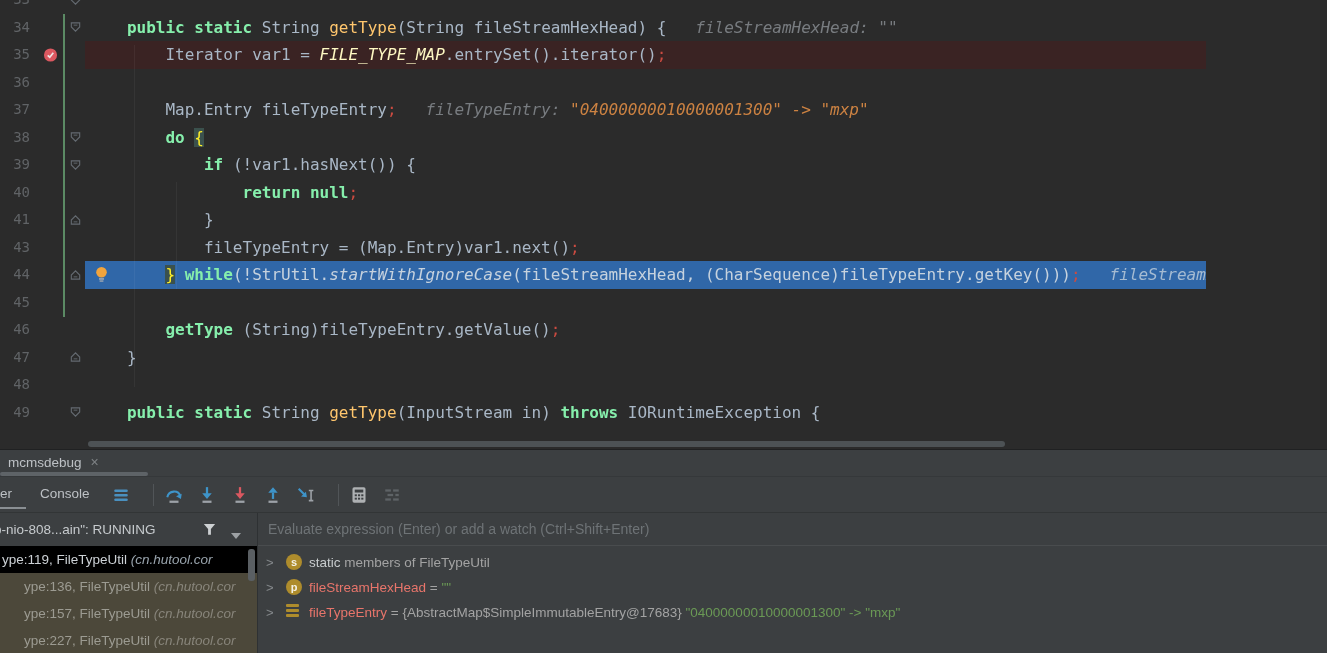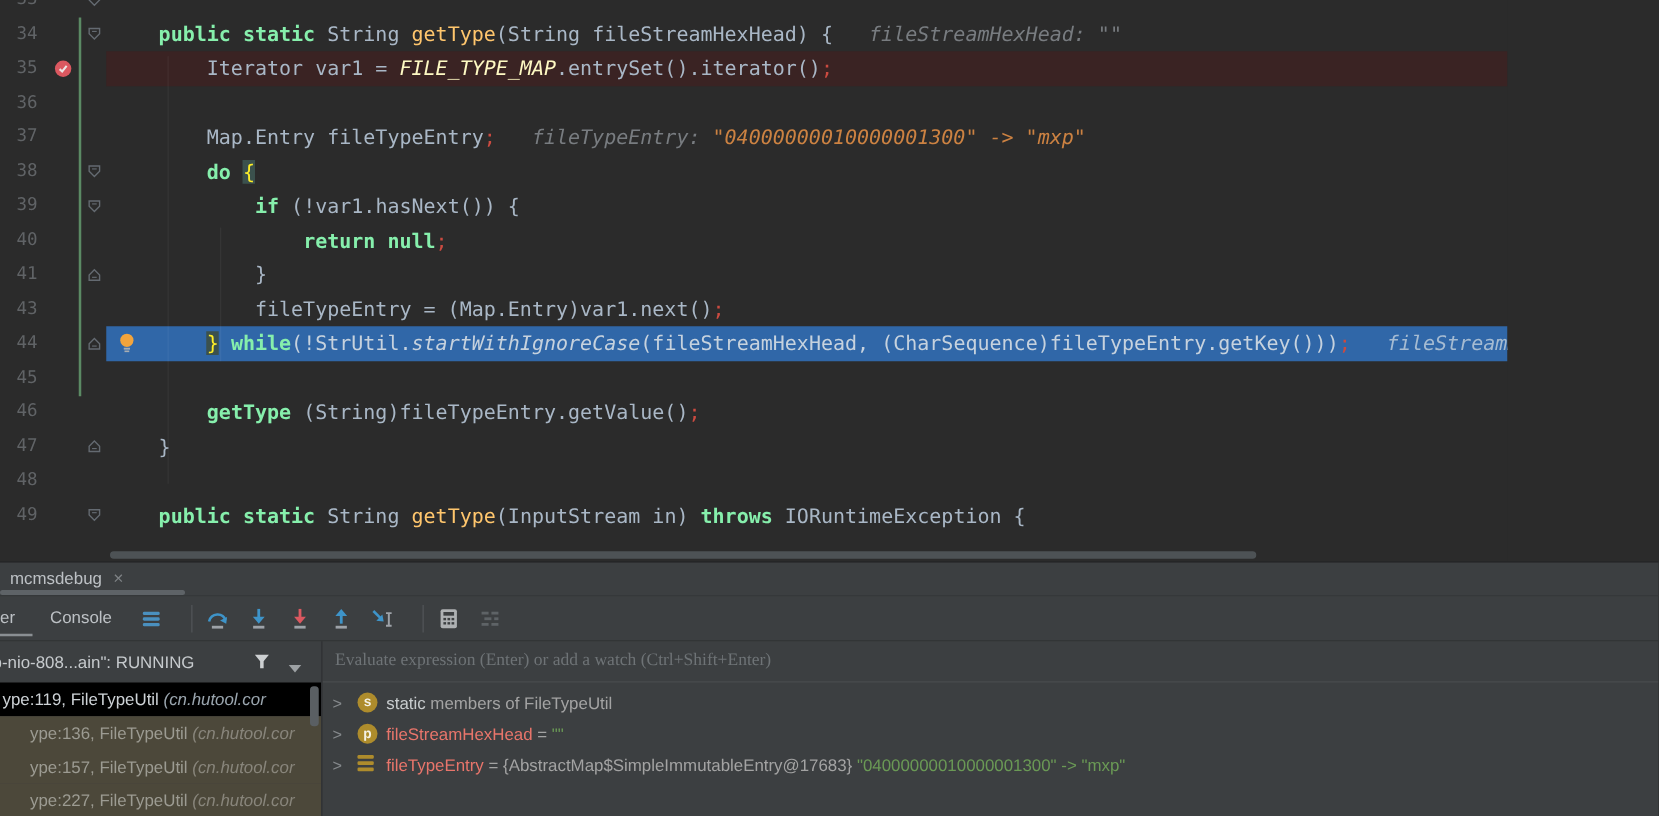--- a/index.html
+++ b/index.html
@@ -51,21 +51,21 @@
   #funnel{position:absolute;left:202px;top:9px;} #threadchev{position:absolute;left:230px;top:13px;}
   .framerow{position:relative;height:27px;line-height:27px;font-size:13.5px;white-space:nowrap;overflow:hidden;padding-left:2px;}
   .framerow.sel{background:#000000;}
   .framerow.lib{background:#4C483A;padding-left:24px;}
   .framerow.sel .fmain{color:#CDD2D6;} .framerow.lib .fmain{color:#9C9B92;}
   .fpkg{font-style:italic;} .framerow.sel .fpkg{color:#9AA5AE;} .framerow.lib .fpkg{color:#88857B;}
   #framescroll{position:absolute;left:248px;top:36px;width:7px;height:32px;background:#5A5F63;border-radius:3px;}
   
   #vars{position:absolute;left:258px;top:0;width:1069px;height:141px;overflow:hidden;}
   #evalbar{position:relative;height:33px;border-bottom:1px solid rgba(255,255,255,0.07);box-sizing:border-box;}
-  #evaltext{position:absolute;left:10px;top:0;line-height:32px;font-family:Liberation Serif, serif;font-size:14px;color:#6E7376;white-space:pre;text-align:right;}
+  #evaltext{position:absolute;left:10px;top:0;line-height:32px;font-family:Liberation Sans, sans-serif;font-size:14px;color:#6E7376;white-space:pre;text-align:right;}
   #varlist{padding-top:4px;}
   .varrow{position:relative;height:25px;line-height:25px;font-size:13.5px;white-space:pre;}
   .vchev{position:absolute;left:8px;color:#85898C;font-size:13px;}
   .vico{position:absolute;left:28px;top:4px;width:16px;height:16px;}
   .cico{width:16px;height:16px;border-radius:50%;background:#AE8C2C;color:#F4F1E5;font-size:11px;font-weight:bold;
         display:flex;align-items:center;justify-content:center;font-family:"Liberation Sans",sans-serif;}
   .bars span{display:block;width:13px;height:3px;background:#AE8C2C;margin:0 0 2px 0;border-radius:1px;}
   .vtext{position:absolute;left:51px;top:0;}
   .tk-vkw{color:#C8CCCE;} .tk-vgray{color:#a3a3a3;} .tk-vname{color:#E8756B;} .tk-vstr{color:#6A9955;}
 </style>

